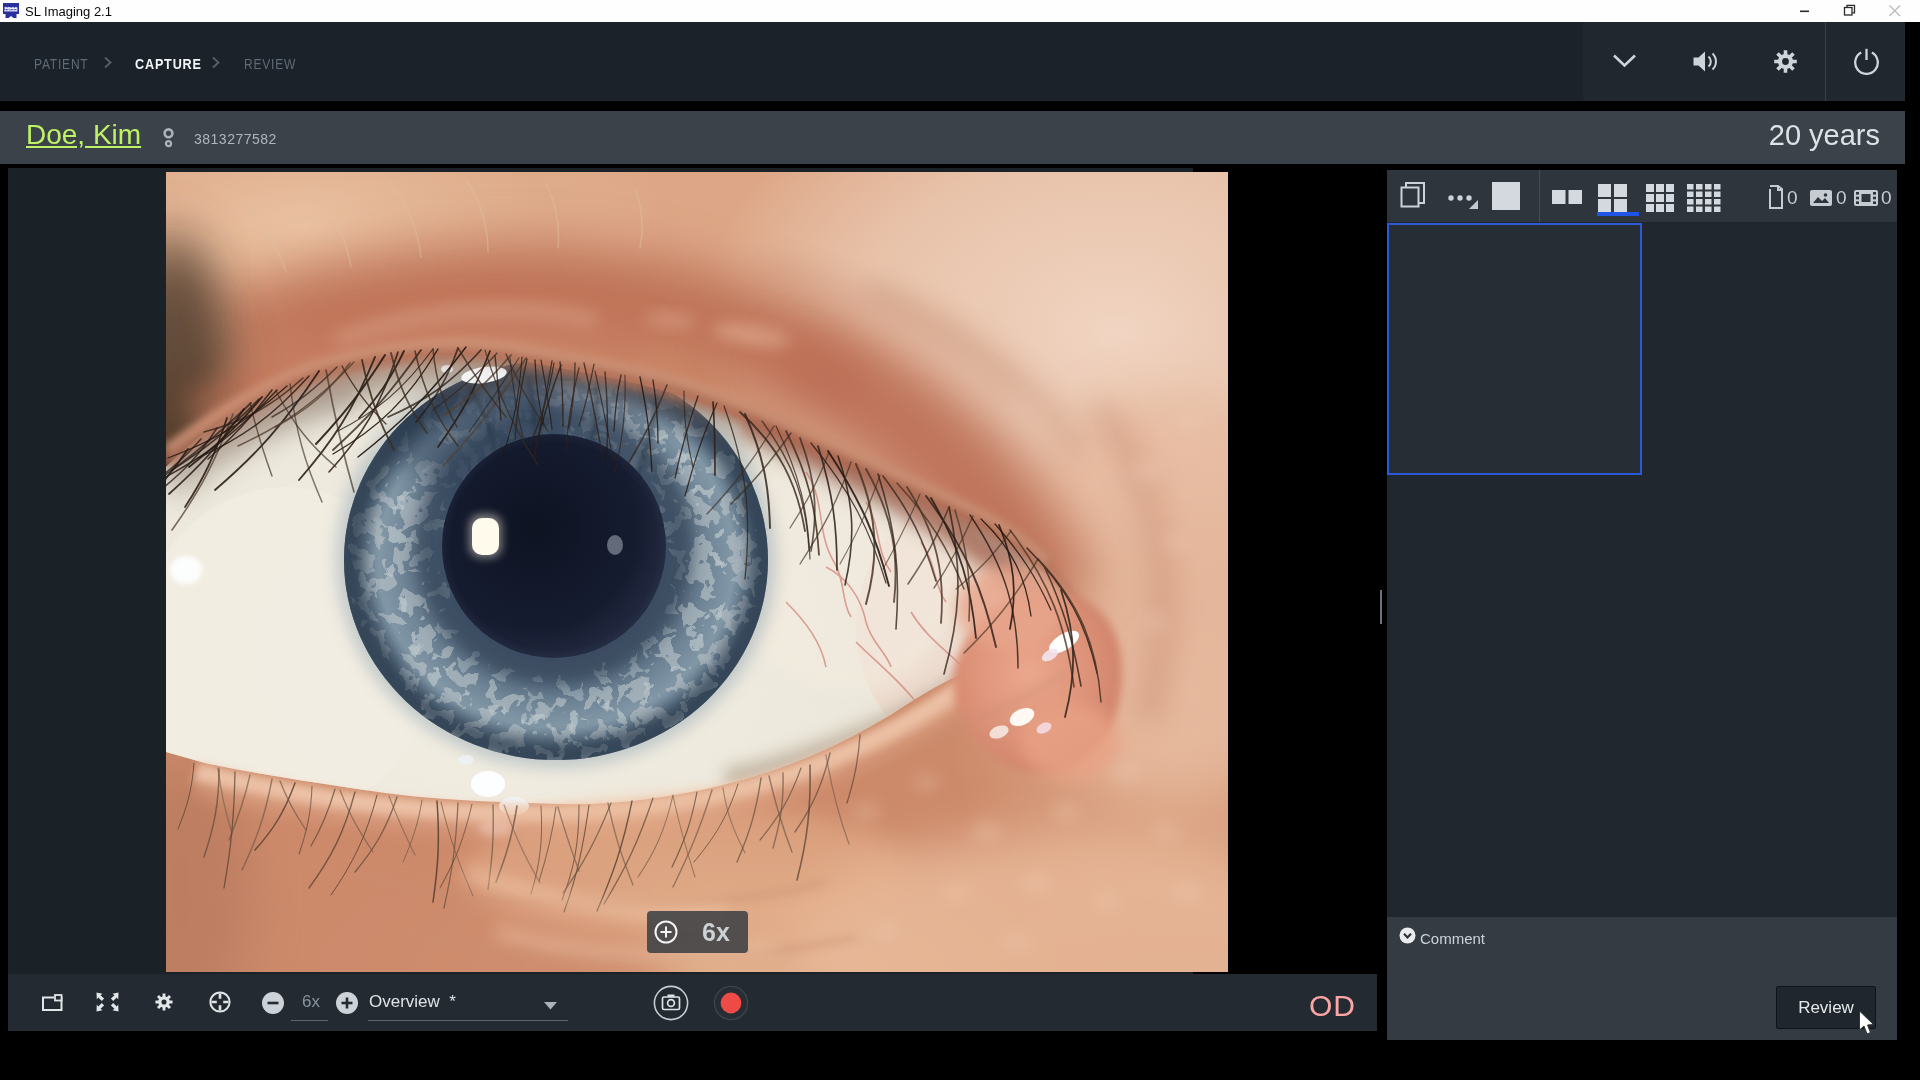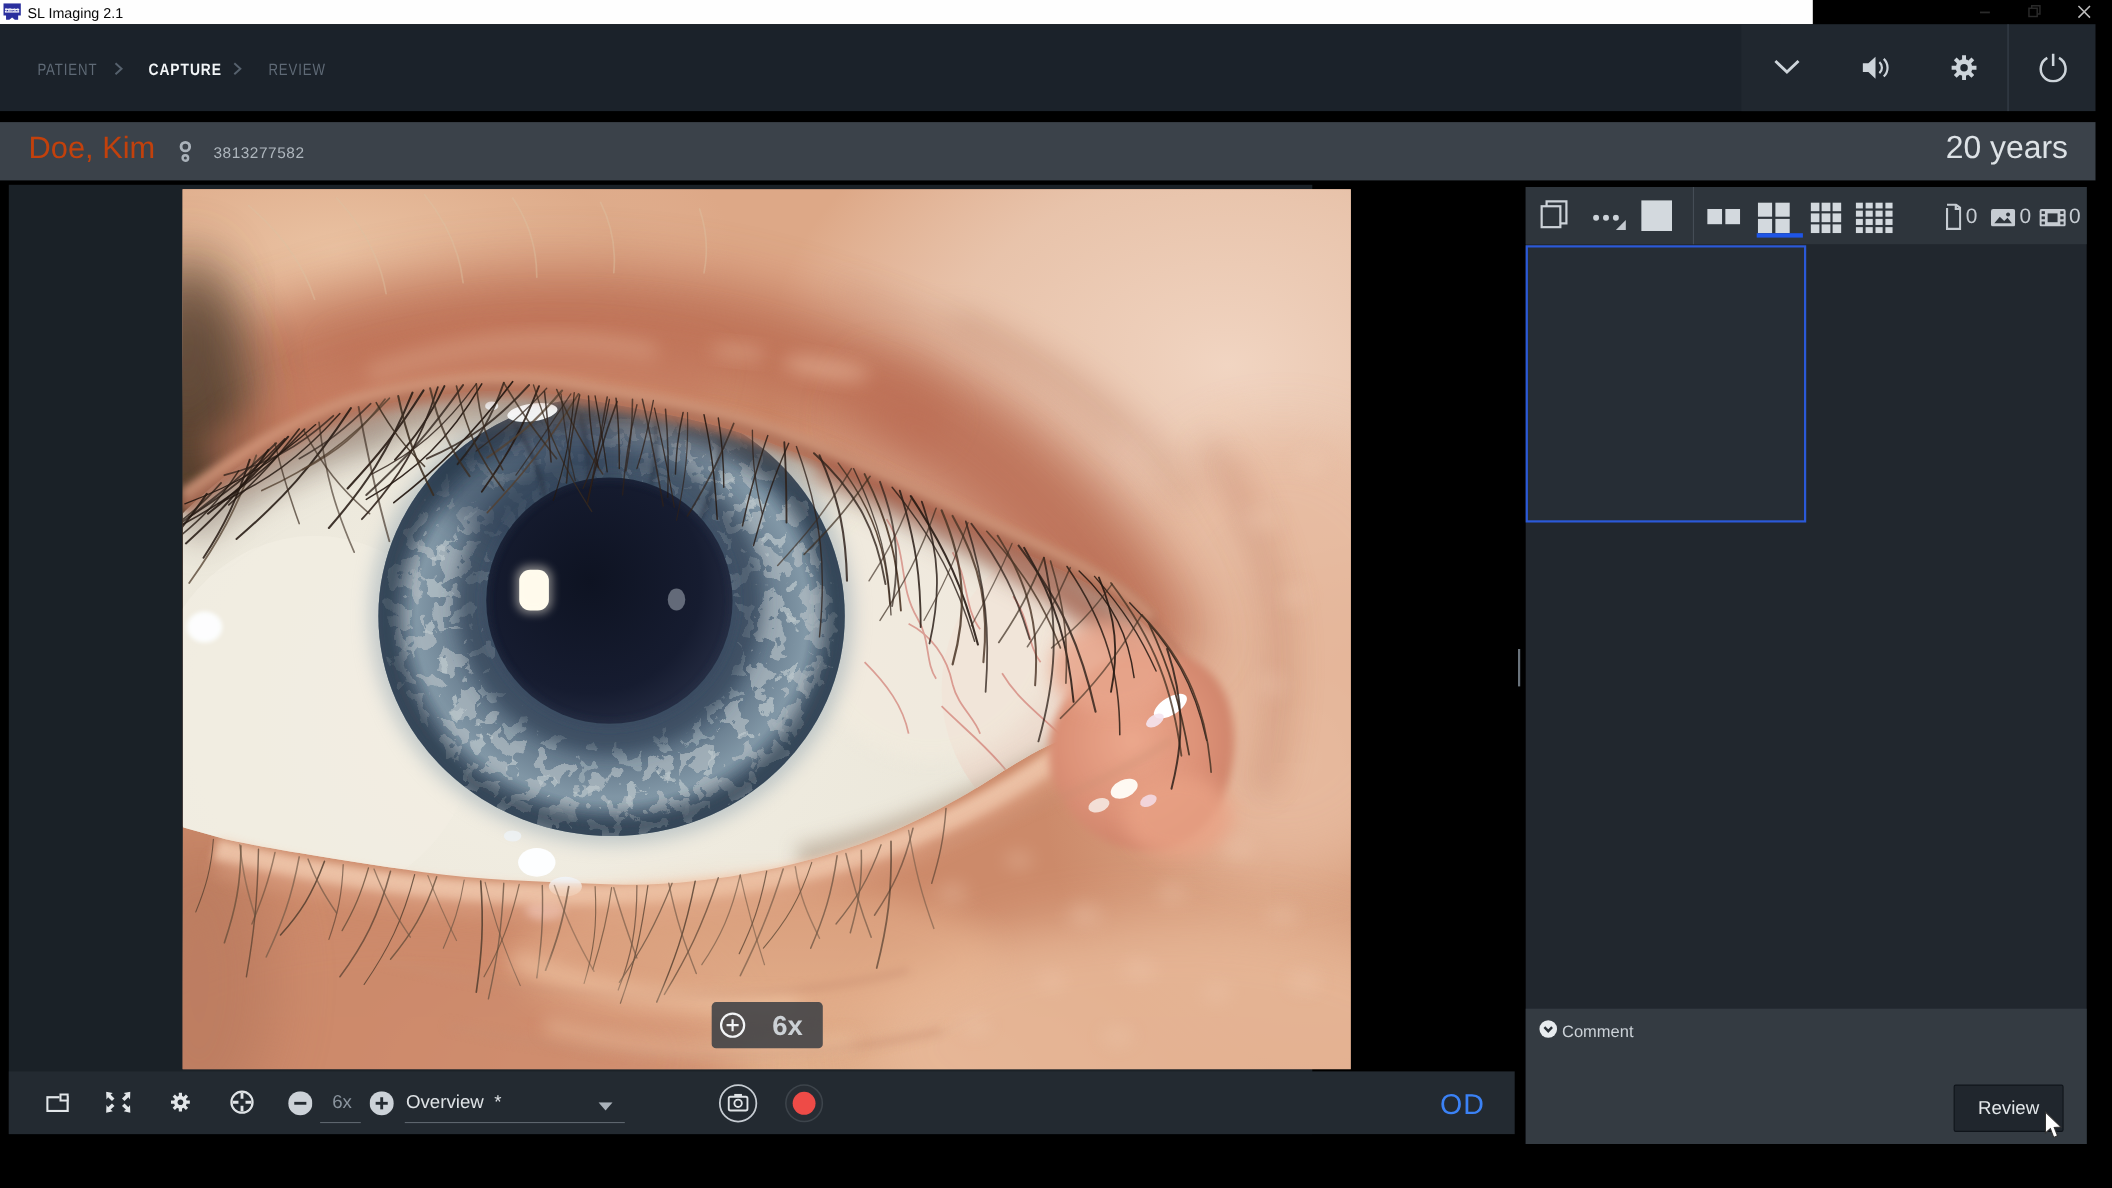--- a/index.html
+++ b/index.html
@@ -1,38 +1,38 @@
 <!DOCTYPE html>
 <html><head>
 <meta charset="utf-8">
 <style>
   * { margin:0; padding:0; box-sizing:border-box; }
   html,body { width:1920px; height:1080px; background:#000; overflow:hidden;
     font-family:"Liberation Sans", sans-serif; }
   .abs { position:absolute; }
   
-  #titlebar { position:absolute; left:0; top:0; width:1648px; height:22px; background:#fefefe; }
+  #titlebar { position:absolute; left:0; top:0; width:1920px; height:22px; background:#fefefe; }
   #ttext { position:absolute; left:25px; top:4px; font-size:13px; color:#0a0a0a; }
   
   #navbar { position:absolute; left:0; top:22px; width:1619px; height:79px; background:#1b222a; }
   .navitem { position:absolute; top:33px; font-size:15px; letter-spacing:1px; color:#5f6a76;
     transform:scaleX(0.8); transform-origin:left top; }
   .navsel { color:#f2f5f7; font-weight:bold; transform:scaleX(0.84); }
   #navright { position:absolute; left:1583px; top:0px; width:322px; height:79px; background:#20272f; }
   #navsep { position:absolute; left:1825px; top:0px; width:1px; height:79px; background:#39424c; }
   
   #patientbar { position:absolute; left:0; top:111px; width:1905px; height:53px; background:#3b424a; }
-  #pname { position:absolute; left:26px; top:119px; font-size:28px; color:#c2410c; }
+  #pname { position:absolute; left:26px; top:119px; font-size:28px; color:#bef264;text-decoration:underline; }
   #pid { position:absolute; left:194px; top:131px; font-size:14px; color:#aeb6bd; letter-spacing:0.5px; }
   #page { position:absolute; right:40px; top:119px; font-size:29px; color:#dde2e6; }
   
   #viewer { position:absolute; left:8px; top:168px; width:1185px; height:863px; background:#1a2127; }
   #eyewrap { position:absolute; left:158px; top:4px; width:1062px; height:800px; }
   #btoolbar { position:absolute; left:0; top:806px; width:1369px; height:57px; background:#232a31; }
-  #odlabel { position:absolute; left:1301px; top:15px; font-size:26px; color:#3b82f6; letter-spacing:1px; }
+  #odlabel { position:absolute; left:1301px; top:15px; font-size:30px; color:#fca5a5; letter-spacing:1px; }
   .tbtxt { position:absolute; color:#8a949e; font-size:17px; }
   .uline { position:absolute; height:1px; background:#5d656d; }
   
   #rpanel { position:absolute; left:1387px; top:170px; width:510px; height:870px; background:#21272e; }
   #rtoolbar { position:absolute; left:0; top:0; width:510px; height:52px; background:#2e353c; }
   #rsep { position:absolute; left:152px; top:0; width:1px; height:52px; background:#454d56; }
   #blueul { position:absolute; left:210px; top:42px; width:42px; height:4px; background:#1f55e6; }
   #bluebox { position:absolute; left:0px; top:53px; width:255px; height:252px; background:#262d35; border:2px solid #2b59d8; }
   .cnt { position:absolute; top:17px; font-size:19px; color:#c6ccd2; }
   #commentsec { position:absolute; left:0; top:747px; width:510px; height:123px; background:#343b42; }

